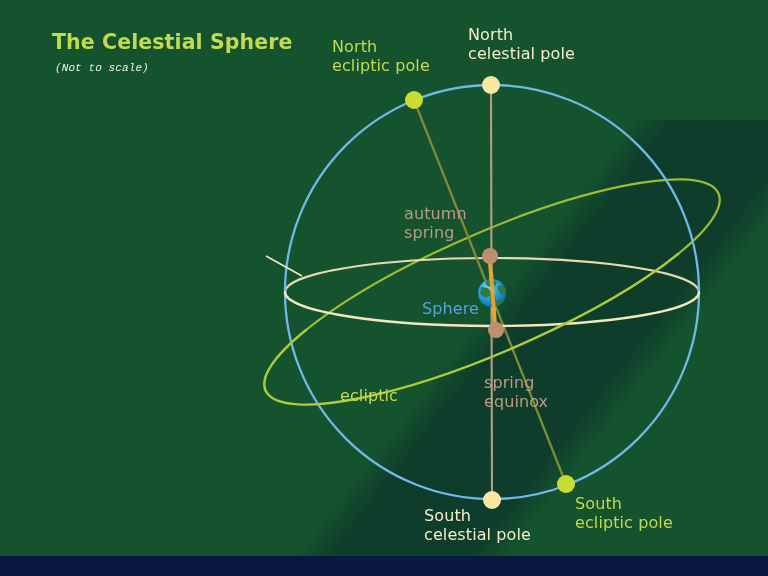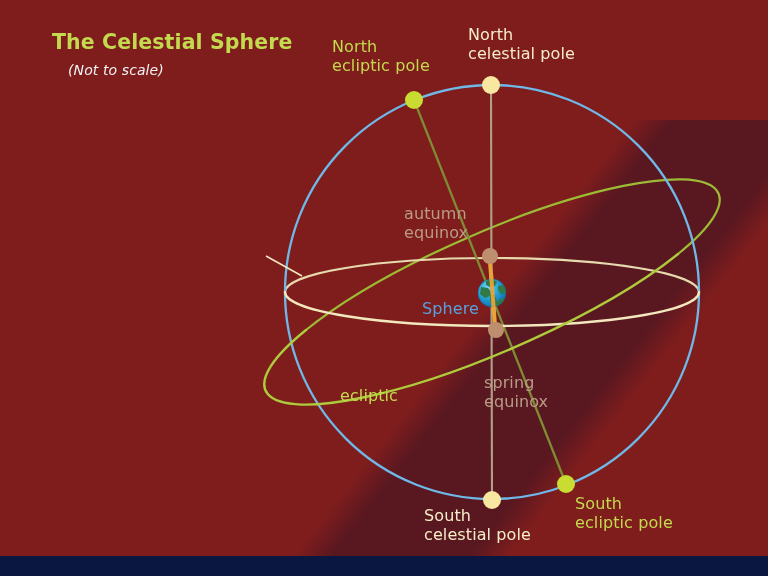--- a/index.html
+++ b/index.html
@@ -5,21 +5,21 @@
   html, body {
     margin: 0;
     padding: 0;
     background: #07102e;
   }
   #stage {
     position: relative;
     width: 768px;
     height: 576px;
     overflow: hidden;
-    background: #7f1d1d;
+    background: #14532d;
     font-family: "DejaVu Sans", "Liberation Sans", sans-serif;
     -webkit-font-smoothing: antialiased;
   }
   
   #bg-band {
     position: absolute;
     left: -120px;
     top: 120px;
     width: 900px;
     height: 900px;
@@ -53,25 +53,26 @@
     letter-spacing: 0.1px;
   }
   #title {
     left: 52px;
     top: 31px;
     font-size: 20.5px;
     font-weight: bold;
     color: #c3d94e;
   }
   #subtitle {
-    left: 68px;
+    left: 55px;
     top: 62px;
-    font-size: 14px;
+    font-size: 11px;
     font-style: italic;
     color: #f2f2f2;
+    font-family: Liberation Mono, monospace;
   }
   .lbl-cream { color: #f6edc8; font-size: 16px; }
   .lbl-green { color: #c3d94e; font-size: 16px; }
   .lbl-tan   { color: #b99b86; font-size: 16px; }
   .lbl-blue  { color: #57a0dd; font-size: 16px; }
   #lbl-nep  { left: 332px; top: 38px; }
   #lbl-ncp  { left: 468px; top: 26px; }
   #lbl-ceq  { left: 180px; top: 227px; }
   #lbl-aeq  { left: 404px; top: 205px; }
   #lbl-earth{ left: 422px; top: 300px; }
@@ -150,21 +151,21 @@
   </svg>
 
   <div class="lbl" id="title">The Celestial Sphere</div>
   <div class="lbl" id="subtitle">(Not to scale)</div>
 
   <div class="lbl lbl-green" id="lbl-nep">North
 ecliptic pole</div>
   <div class="lbl lbl-cream" id="lbl-ncp">North
 celestial pole</div>
   <div class="lbl lbl-tan" id="lbl-aeq">autumn
-equinox</div>
+spring</div>
   <div class="lbl lbl-blue" id="lbl-earth">Sphere</div>
   <div class="lbl lbl-tan" id="lbl-seq">spring
 equinox</div>
   <div class="lbl lbl-green" id="lbl-ecl">ecliptic</div>
   <div class="lbl lbl-cream" id="lbl-scp">South
 celestial pole</div>
   <div class="lbl lbl-green" id="lbl-sep">South
 ecliptic pole</div>
 
 </div>

